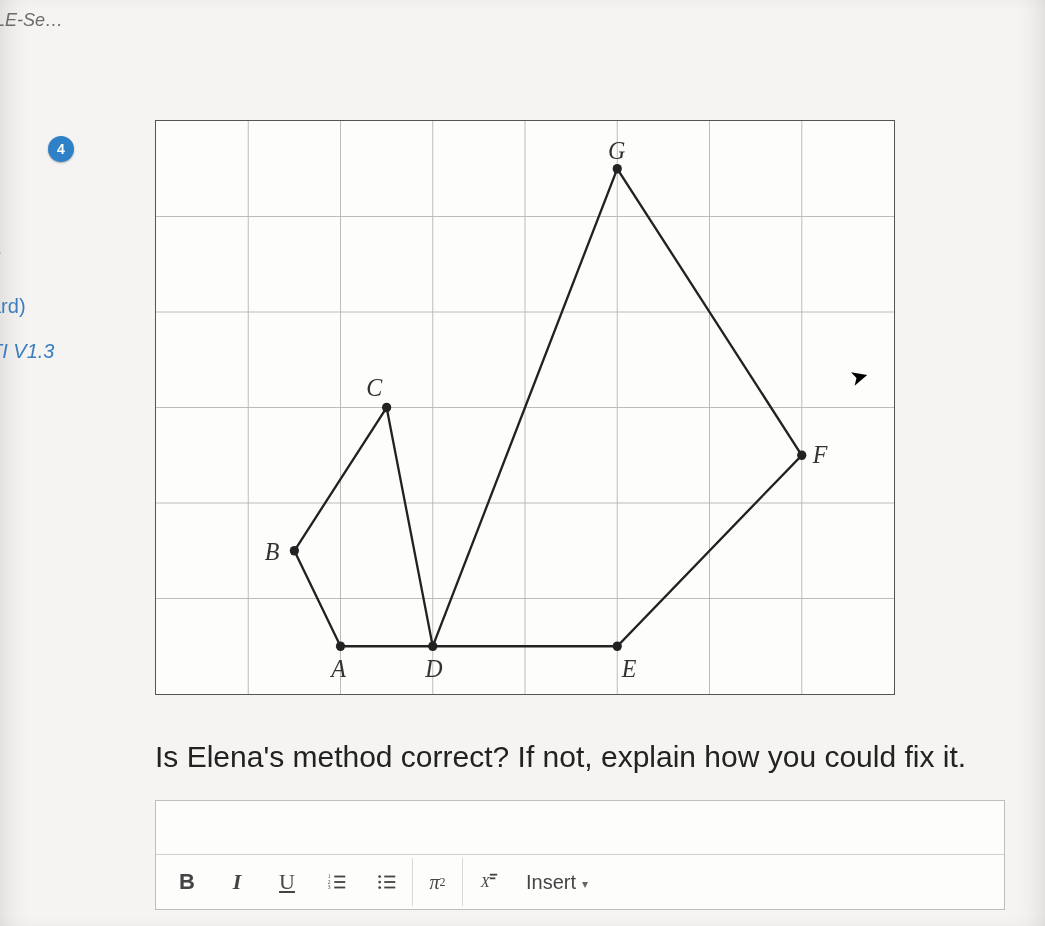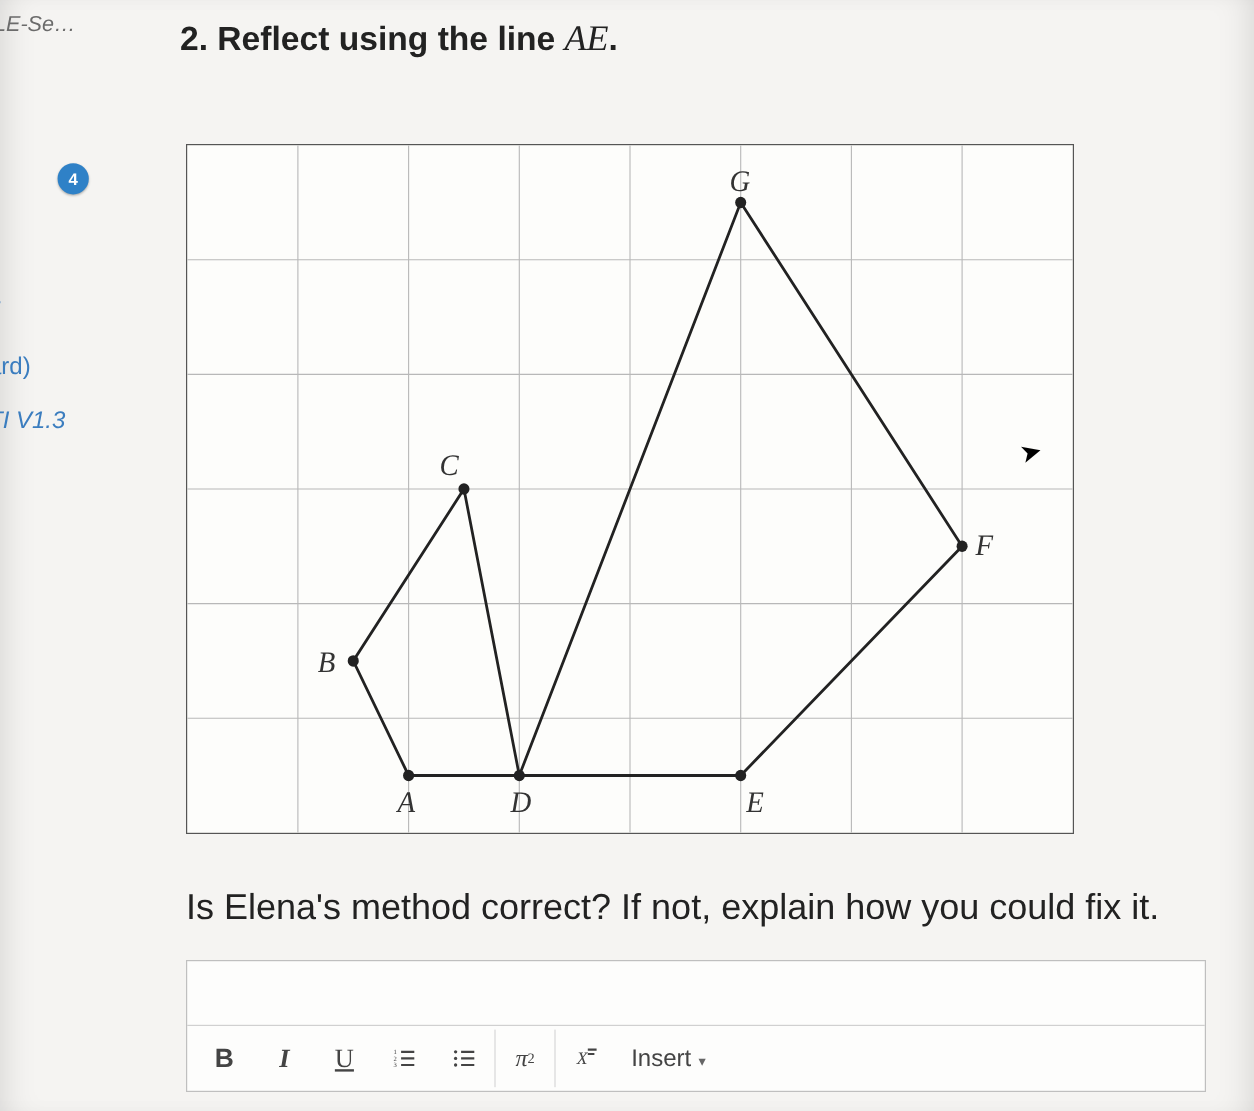--- a/index.html
+++ b/index.html
@@ -138,23 +138,20 @@
 
     <div class="left-edge">
       <div class="tab-label">DLE-Se…</div>
       <div class="left-link link-r">r</div>
       <div class="left-link link-ard">ard)</div>
       <div class="left-link link-v13">TI V1.3</div>
       <div class="badge">4</div>
     </div>
 
     <div class="question">
-      <div class="line">
-        <span>2. Reflect using the line </span><span class="math-i">AE</span><span>.</span>
-      </div>
     </div>
 
     <div class="graph-wrap">
       <svg viewBox="0 0 800 600" preserveAspectRatio="none">
 
         <g stroke="#b8b8b8" stroke-width="1">
           <line x1="100" y1="0" x2="100" y2="600"></line>
           <line x1="200" y1="0" x2="200" y2="600"></line>
           <line x1="300" y1="0" x2="300" y2="600"></line>
           <line x1="400" y1="0" x2="400" y2="600"></line>

